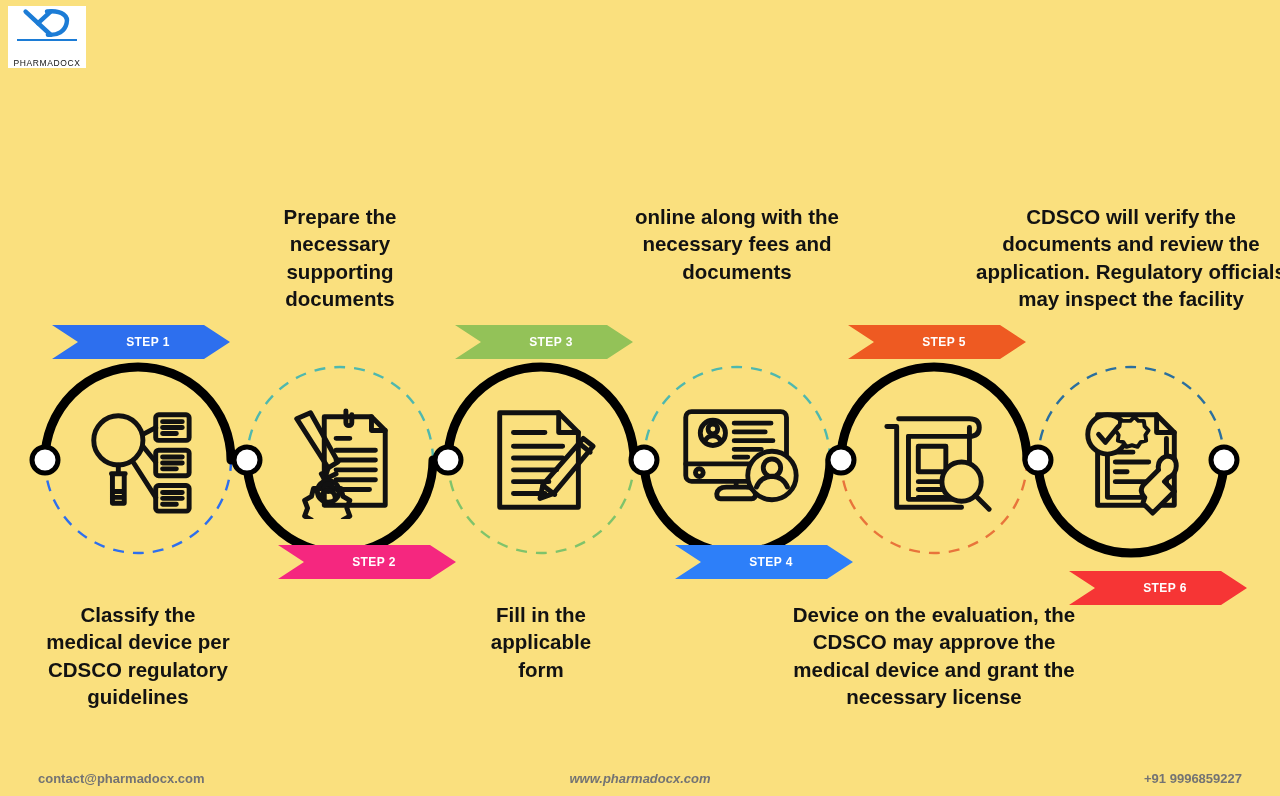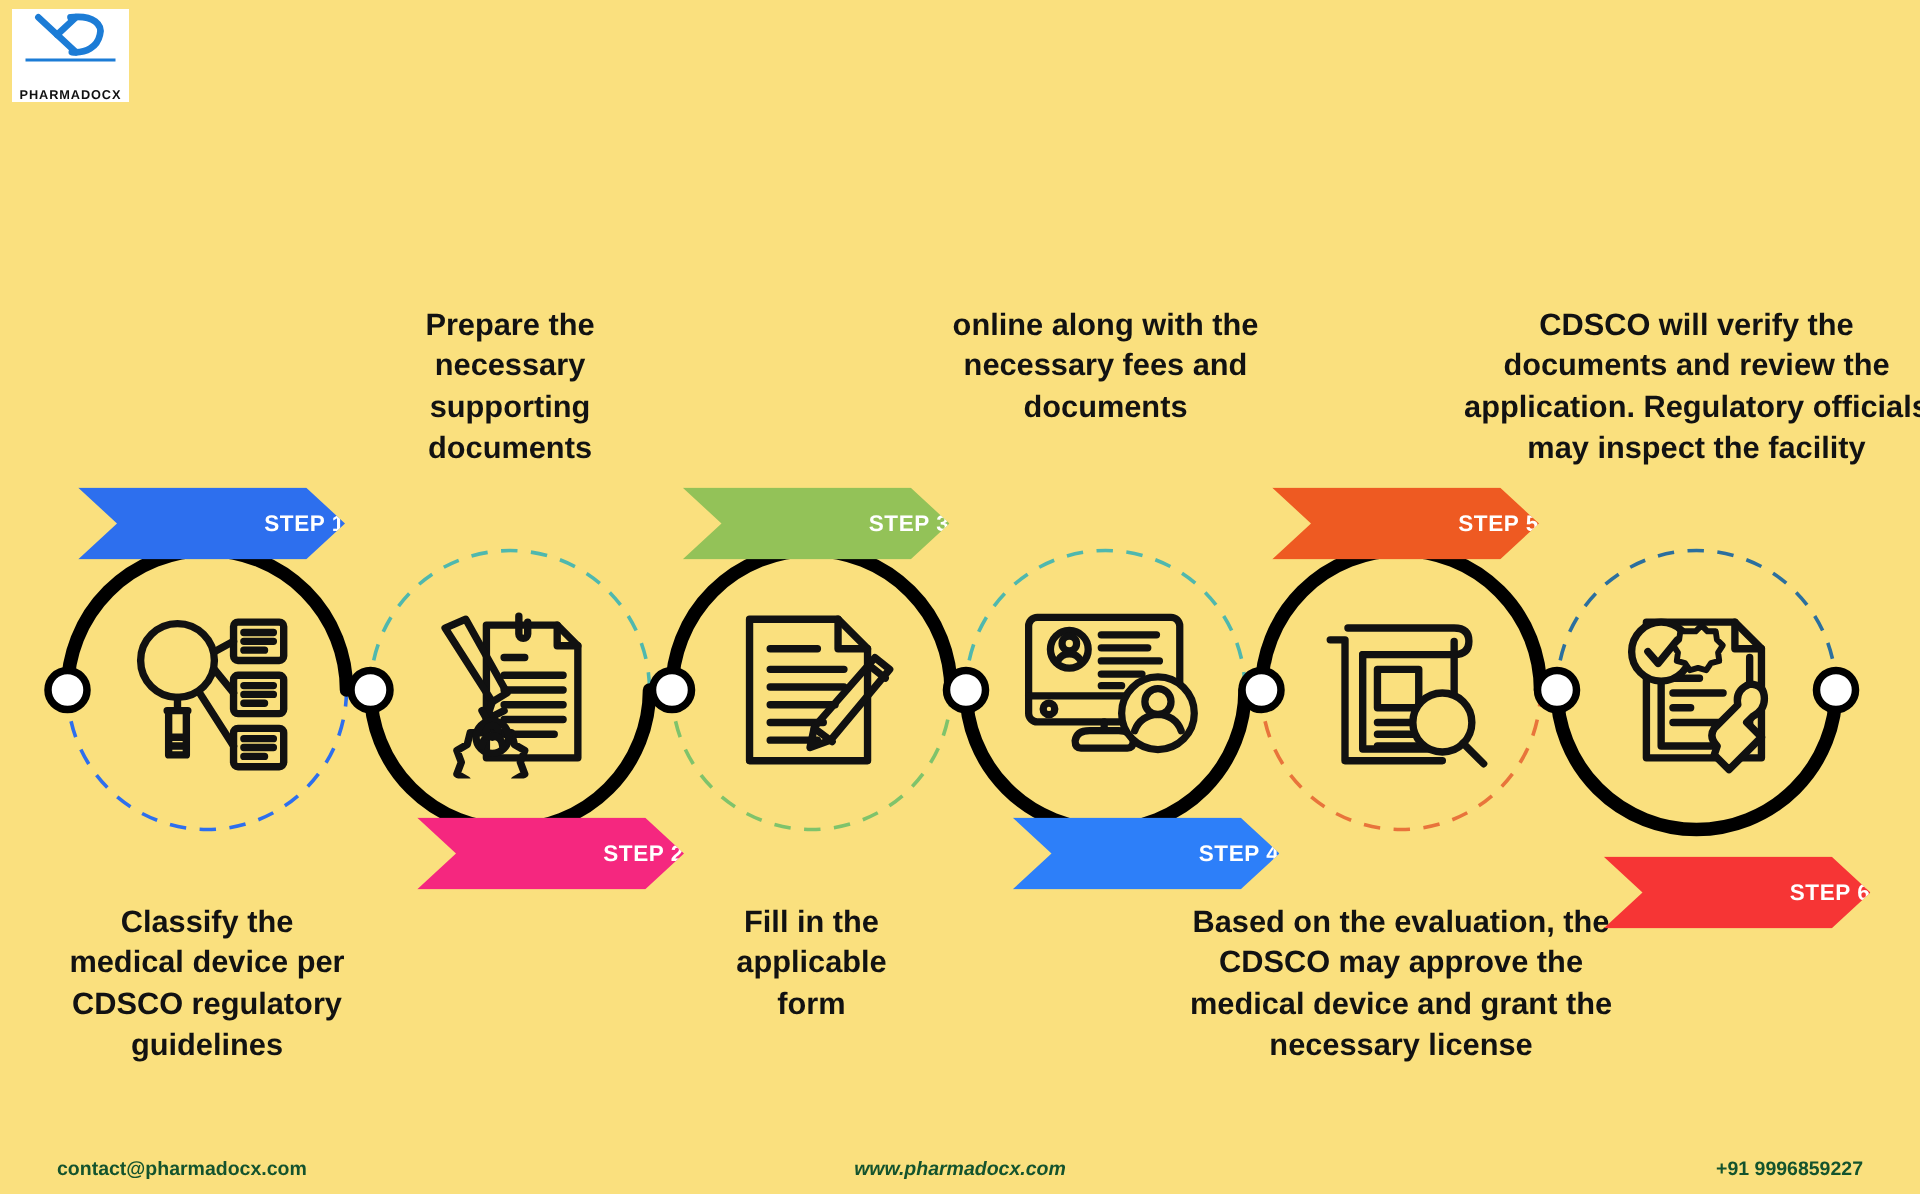--- a/index.html
+++ b/index.html
@@ -14,57 +14,57 @@
   
   .logo-box{
     position:absolute;left:8px;top:6px;width:78px;height:62px;
     background:#ffffff;display:flex;flex-direction:column;
     align-items:center;justify-content:flex-start;padding-top:2px;
     box-sizing:border-box;
   }
   .logo-mark{width:58px;height:36px;display:block;}
   .logo-rule{width:60px;height:2px;background:#1C7CD6;margin-top:1px;}
   .logo-word{
-    font-size:8.5px;font-weight:bold;letter-spacing:.6px;
+    font-size:8.5px;font-weight:normal;letter-spacing:.6px;
     color:#111;margin-top:17px;font-family:"Liberation Sans",sans-serif;
   }
 
   
   .title{
     position:absolute;left:0;right:0;top:52px;text-align:center;
     font-size:45px;font-weight:bold;color:#121212;letter-spacing:-.3px;
     font-family:"Liberation Sans",sans-serif;
   }
 
   
   #flow{position:absolute;left:0;top:180px;width:1280px;height:560px;}
   #flow svg{position:absolute;left:0;top:0;}
 
   
   .banner{
-    position:absolute;height:48px;display:flex;align-items:center;
-    justify-content:flex-end;color:#fff;font-weight:bold;font-size:15px;
+    position:absolute;height:34px;display:flex;align-items:center;
+    justify-content:center;color:#fff;font-weight:bold;font-size:12px;
     letter-spacing:.4px;
   }
   .banner span{position:relative;z-index:2;padding-left:14px;}
 
   
   .caption{
     position:absolute;text-align:center;font-weight:bold;
     color:#121212;font-size:20.5px;line-height:1.33;
     font-family:"Liberation Sans",sans-serif;
   }
 
   .icon-wrap{position:absolute;}
   .icon-wrap svg{display:block;}
 
   
   .footer{position:absolute;left:0;right:0;bottom:0;height:42px;}
   .footer div{
-    position:absolute;bottom:10px;font-size:13px;font-weight:bold;color:#14532d;
+    position:absolute;bottom:10px;font-size:13px;font-weight:bold;color:#737373;
   }
   .f-left{left:38px;}
   .f-mid{left:0;right:0;text-align:center;font-style:italic;}
   .f-right{right:38px;}
 </style>
 </head>
 <body>
 
 <div id="stage">
 
@@ -200,21 +200,21 @@
       <path d="M58 22 H96 M58 31 H90 M58 40 H98 M58 49 H86 M58 57 H72" stroke="#111" fill="none" stroke-width="5" stroke-linecap="round" stroke-linejoin="round"></path>
       <circle cx="97" cy="76" r="25" fill="#FAE07E" stroke="#111" stroke-width="5" stroke-linecap="round" stroke-linejoin="round"></circle>
       <circle cx="97" cy="68" r="9" stroke="#111" fill="none" stroke-width="5" stroke-linecap="round" stroke-linejoin="round"></circle>
       <path d="M81 88 a17 17 0 0 1 32 0" stroke="#111" fill="none" stroke-width="5" stroke-linecap="round" stroke-linejoin="round"></path>
     </svg>
         </div>
         <div class="banner" style="width: 178px; left: 848px; top: 145px; background: rgb(238, 90, 34); clip-path: polygon(0px 0px, 152px 0px, 100% 50%, 152px 100%, 0px 100%, 26px 50%);">
           <span>STEP 5</span>
         </div>
         <div class="caption" style="width: 308px; left: 780px; top: 421px;">
-          <div>Based on the evaluation, the</div>
+          <div>Device on the evaluation, the</div>
           <div>CDSCO may approve the</div>
           <div>medical device and grant the</div>
           <div>necessary license</div>
         </div>
         <div class="icon-wrap" style="left: 875px; top: 221px;">
     <svg width="122" height="118" viewBox="0 0 124 120">
       <path d="M12 26 H22 V108 H88" stroke="#111" fill="none" stroke-width="5" stroke-linecap="round" stroke-linejoin="round"></path>
       <path d="M24 18 H96 q10 0 10 9 t-10 9 H34" stroke="#111" fill="none" stroke-width="5" stroke-linecap="round" stroke-linejoin="round"></path>
       <path d="M34 36 V100 H96 V27" stroke="#111" fill="none" stroke-width="5" stroke-linecap="round" stroke-linejoin="round"></path>
       <rect x="44" y="46" width="28" height="26" stroke="#111" fill="none" stroke-width="5" stroke-linecap="round" stroke-linejoin="round"></rect>

